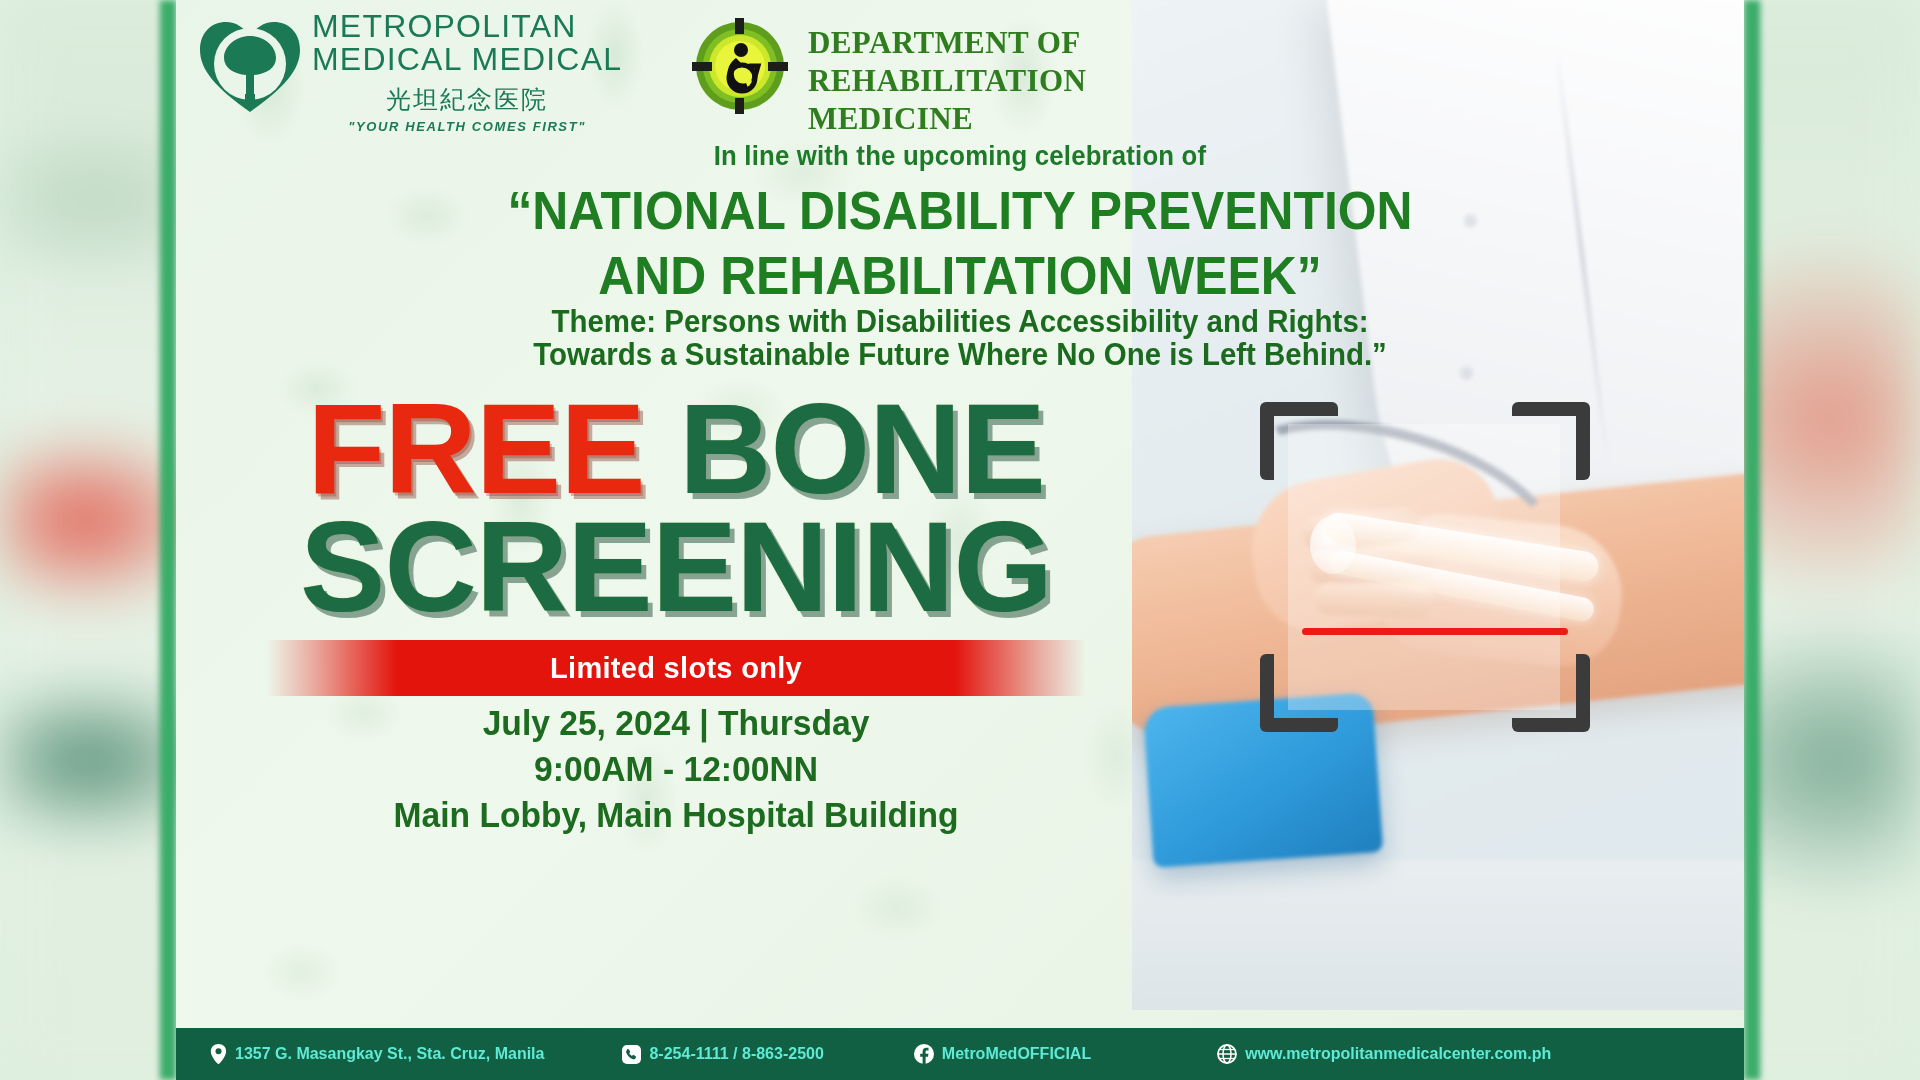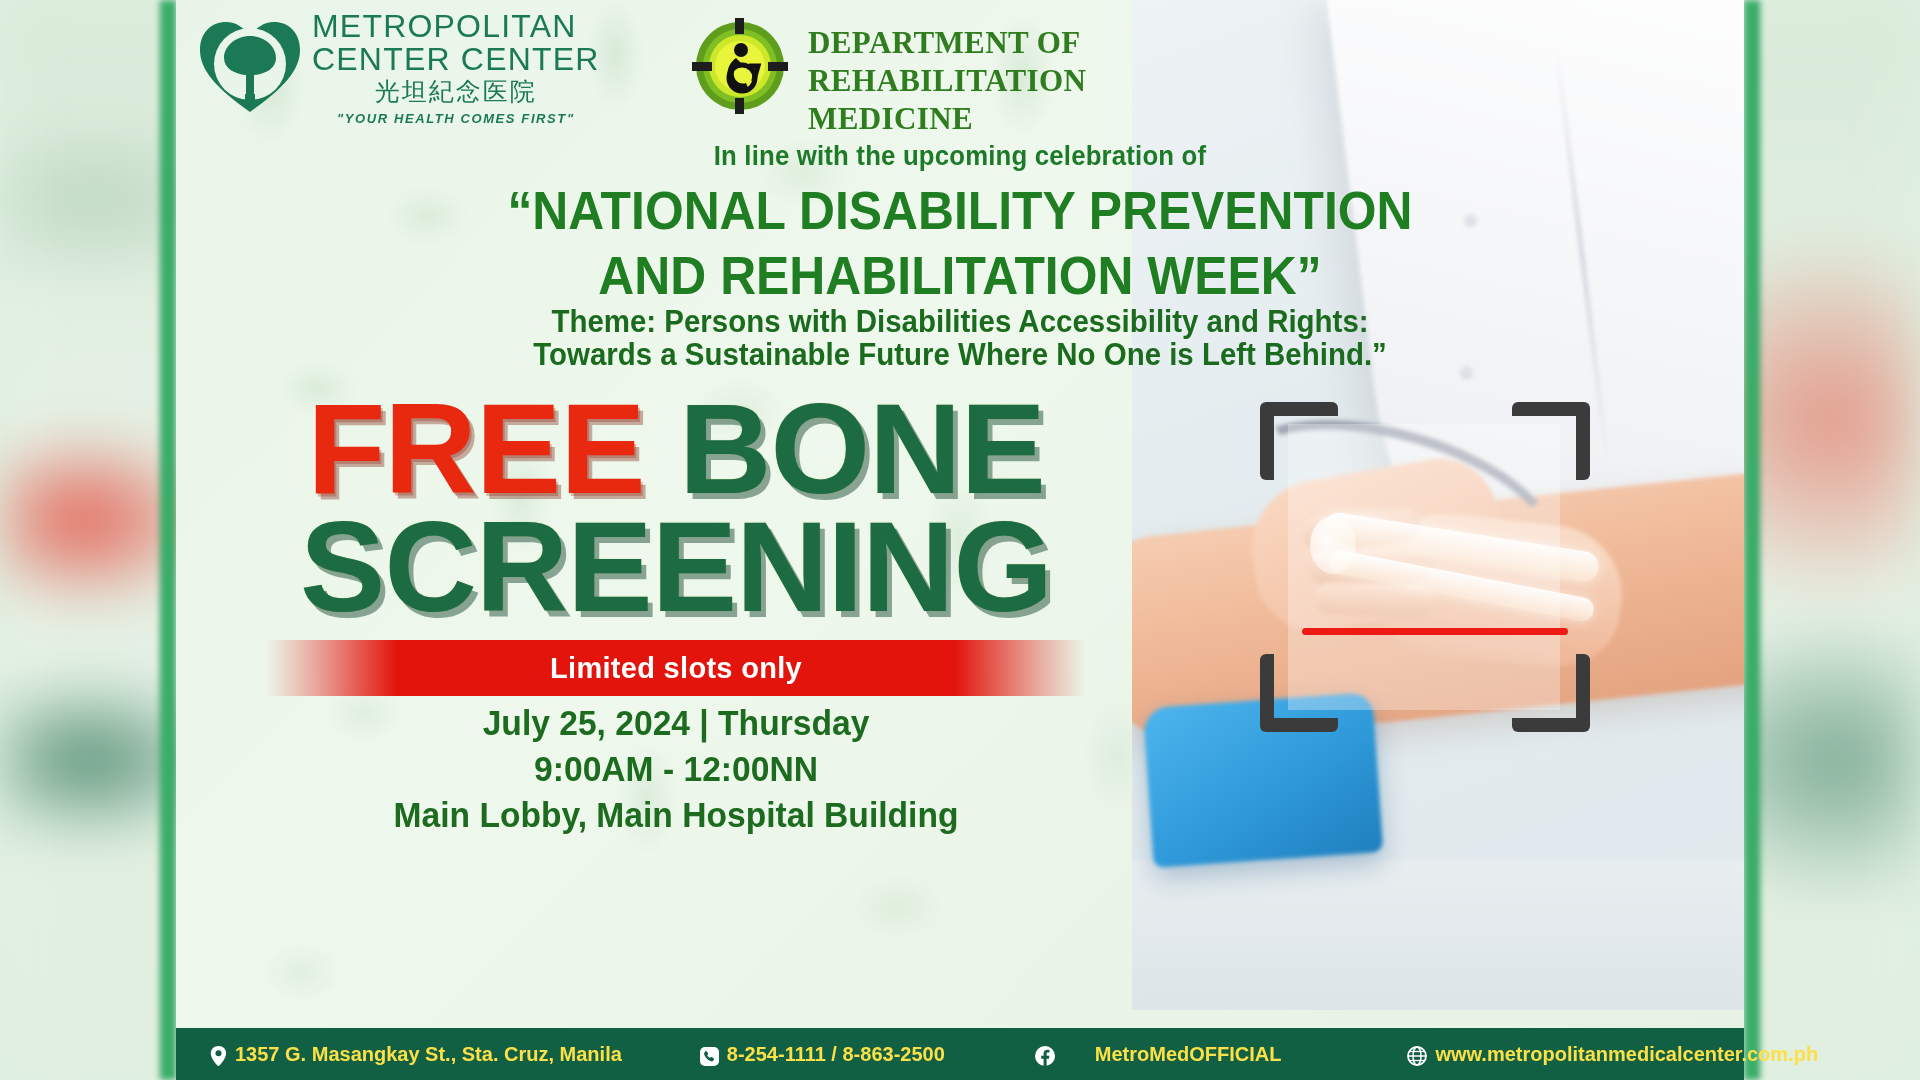--- a/index.html
+++ b/index.html
@@ -109,21 +109,21 @@
   .c-br{right:0;bottom:0;border-left:none;border-top:none;}
   .scanline{position:absolute;left:42px;right:22px;top:226px;height:7px;background:#ee1b14;border-radius:4px;}
 
   
   .header{position:absolute;left:12px;top:8px;width:1060px;height:110px;}
   .mmc-logo{position:absolute;left:8px;top:6px;width:110px;height:100px;}
   .heart{position:absolute;left:0;top:4px;width:108px;height:96px;}
   .mmc-text{position:absolute;left:124px;top:2px;}
   .mmc-l1,.mmc-l2{font-size:32px;font-weight:400;color:#1b7a55;letter-spacing:1.2px;line-height:1.02;
     font-family:"Liberation Sans",sans-serif;}
-  .mmc-cn{font-size:25px;color:#1b7a55;letter-spacing:2px;text-align:center;margin-top:0;
+  .mmc-cn{font-size:25px;color:#1b7a55;letter-spacing:2px;text-align:center;margin-top:8px;
     font-family:"DejaVu Sans",sans-serif;}
   .mmc-tag{font-size:13px;color:#1b7a55;font-style:italic;font-weight:bold;letter-spacing:1.6px;
     text-align:center;margin-top:3px;}
   .seal{position:absolute;left:504px;top:10px;width:96px;height:96px;}
   .dept{position:absolute;left:620px;top:16px;}
   .dept div{font-family:"Liberation Serif",serif;font-weight:bold;font-size:31px;color:#2f7d1f;
     line-height:1.22;letter-spacing:.4px;}
 
   
   .inline-note{position:absolute;left:0;right:0;top:140px;text-align:center;
@@ -154,25 +154,25 @@
     display:flex;align-items:center;justify-content:center;}
   .limited span{color:#fff;font-size:29px;font-weight:bold;letter-spacing:.3px;}
 
   
   .details{position:absolute;left:0;top:700px;width:1000px;text-align:center;}
   .details div{color:#1c6b1f;font-weight:bold;font-size:35px;line-height:1.32;transform:scaleX(.96);}
 
   
   .footer{position:absolute;left:176px;right:176px;bottom:0;height:52px;
     background:#116043;display:flex;align-items:center;}
-  .fitem{display:flex;align-items:flex-end;color:#fde047;font-size:20px;font-weight:bold;white-space:nowrap;}
+  .fitem{display:flex;align-items:center;color:#5eead4;font-size:16px;font-weight:bold;white-space:nowrap;}
   .fitem .ic{display:inline-flex;margin-right:8px;}
   .fi-addr{margin-left:34px;}
   .fi-phone{margin-left:78px;}
-  .fi-fb{margin-left:90px;gap:32px;}
+  .fi-fb{margin-left:90px;}
   .fi-web{margin-left:86px;padding-left:40px;}
 </style>
 </head>
 <body>
 
 <div id="poster">
 
   <div class="backdrop">
     <div class="bd-base"></div>
     <div class="edge-bar l"></div>
@@ -217,21 +217,21 @@
       <div class="mmc-logo">
         <svg class="heart" viewBox="0 0 108 96">
           <path d="M54 94 C20 70 4 52 4 32 C4 14 16 4 30 4 C40 4 49 10 54 19 C59 10 68 4 78 4 C92 4 104 14 104 32 C104 52 88 70 54 94 Z" fill="#1b7a55"></path>
           <ellipse cx="54" cy="46" rx="36" ry="36" fill="#e9f5e8"></ellipse>
           <path d="M54 18 C68 18 80 28 80 40 C80 50 70 56 58 57 L58 80 L50 80 L50 57 C38 56 28 50 28 40 C28 28 40 18 54 18 Z" fill="#1b7a55"></path>
           <rect x="49" y="76" width="10" height="8" fill="#1b7a55"></rect>
         </svg>
       </div>
       <div class="mmc-text">
         <div class="mmc-l1">METROPOLITAN</div>
-        <div class="mmc-l2">CENTER CENTER</div>
+        <div class="mmc-l2">MEDICAL MEDICAL</div>
         <div class="mmc-cn">光坦紀念医院</div>
         <div class="mmc-tag">"YOUR HEALTH COMES FIRST"</div>
       </div>
 
       <svg class="seal" viewBox="0 0 96 96">
         <circle cx="48" cy="48" r="44" fill="#5f9e1c"></circle>
         <circle cx="48" cy="48" r="37" fill="#7fbf23"></circle>
         <circle cx="48" cy="48" r="31" fill="#cde82a"></circle>
         <circle cx="48" cy="48" r="25" fill="#e8f53a"></circle>
         <rect x="0" y="44" width="20" height="9" fill="#1d1d1d"></rect>

